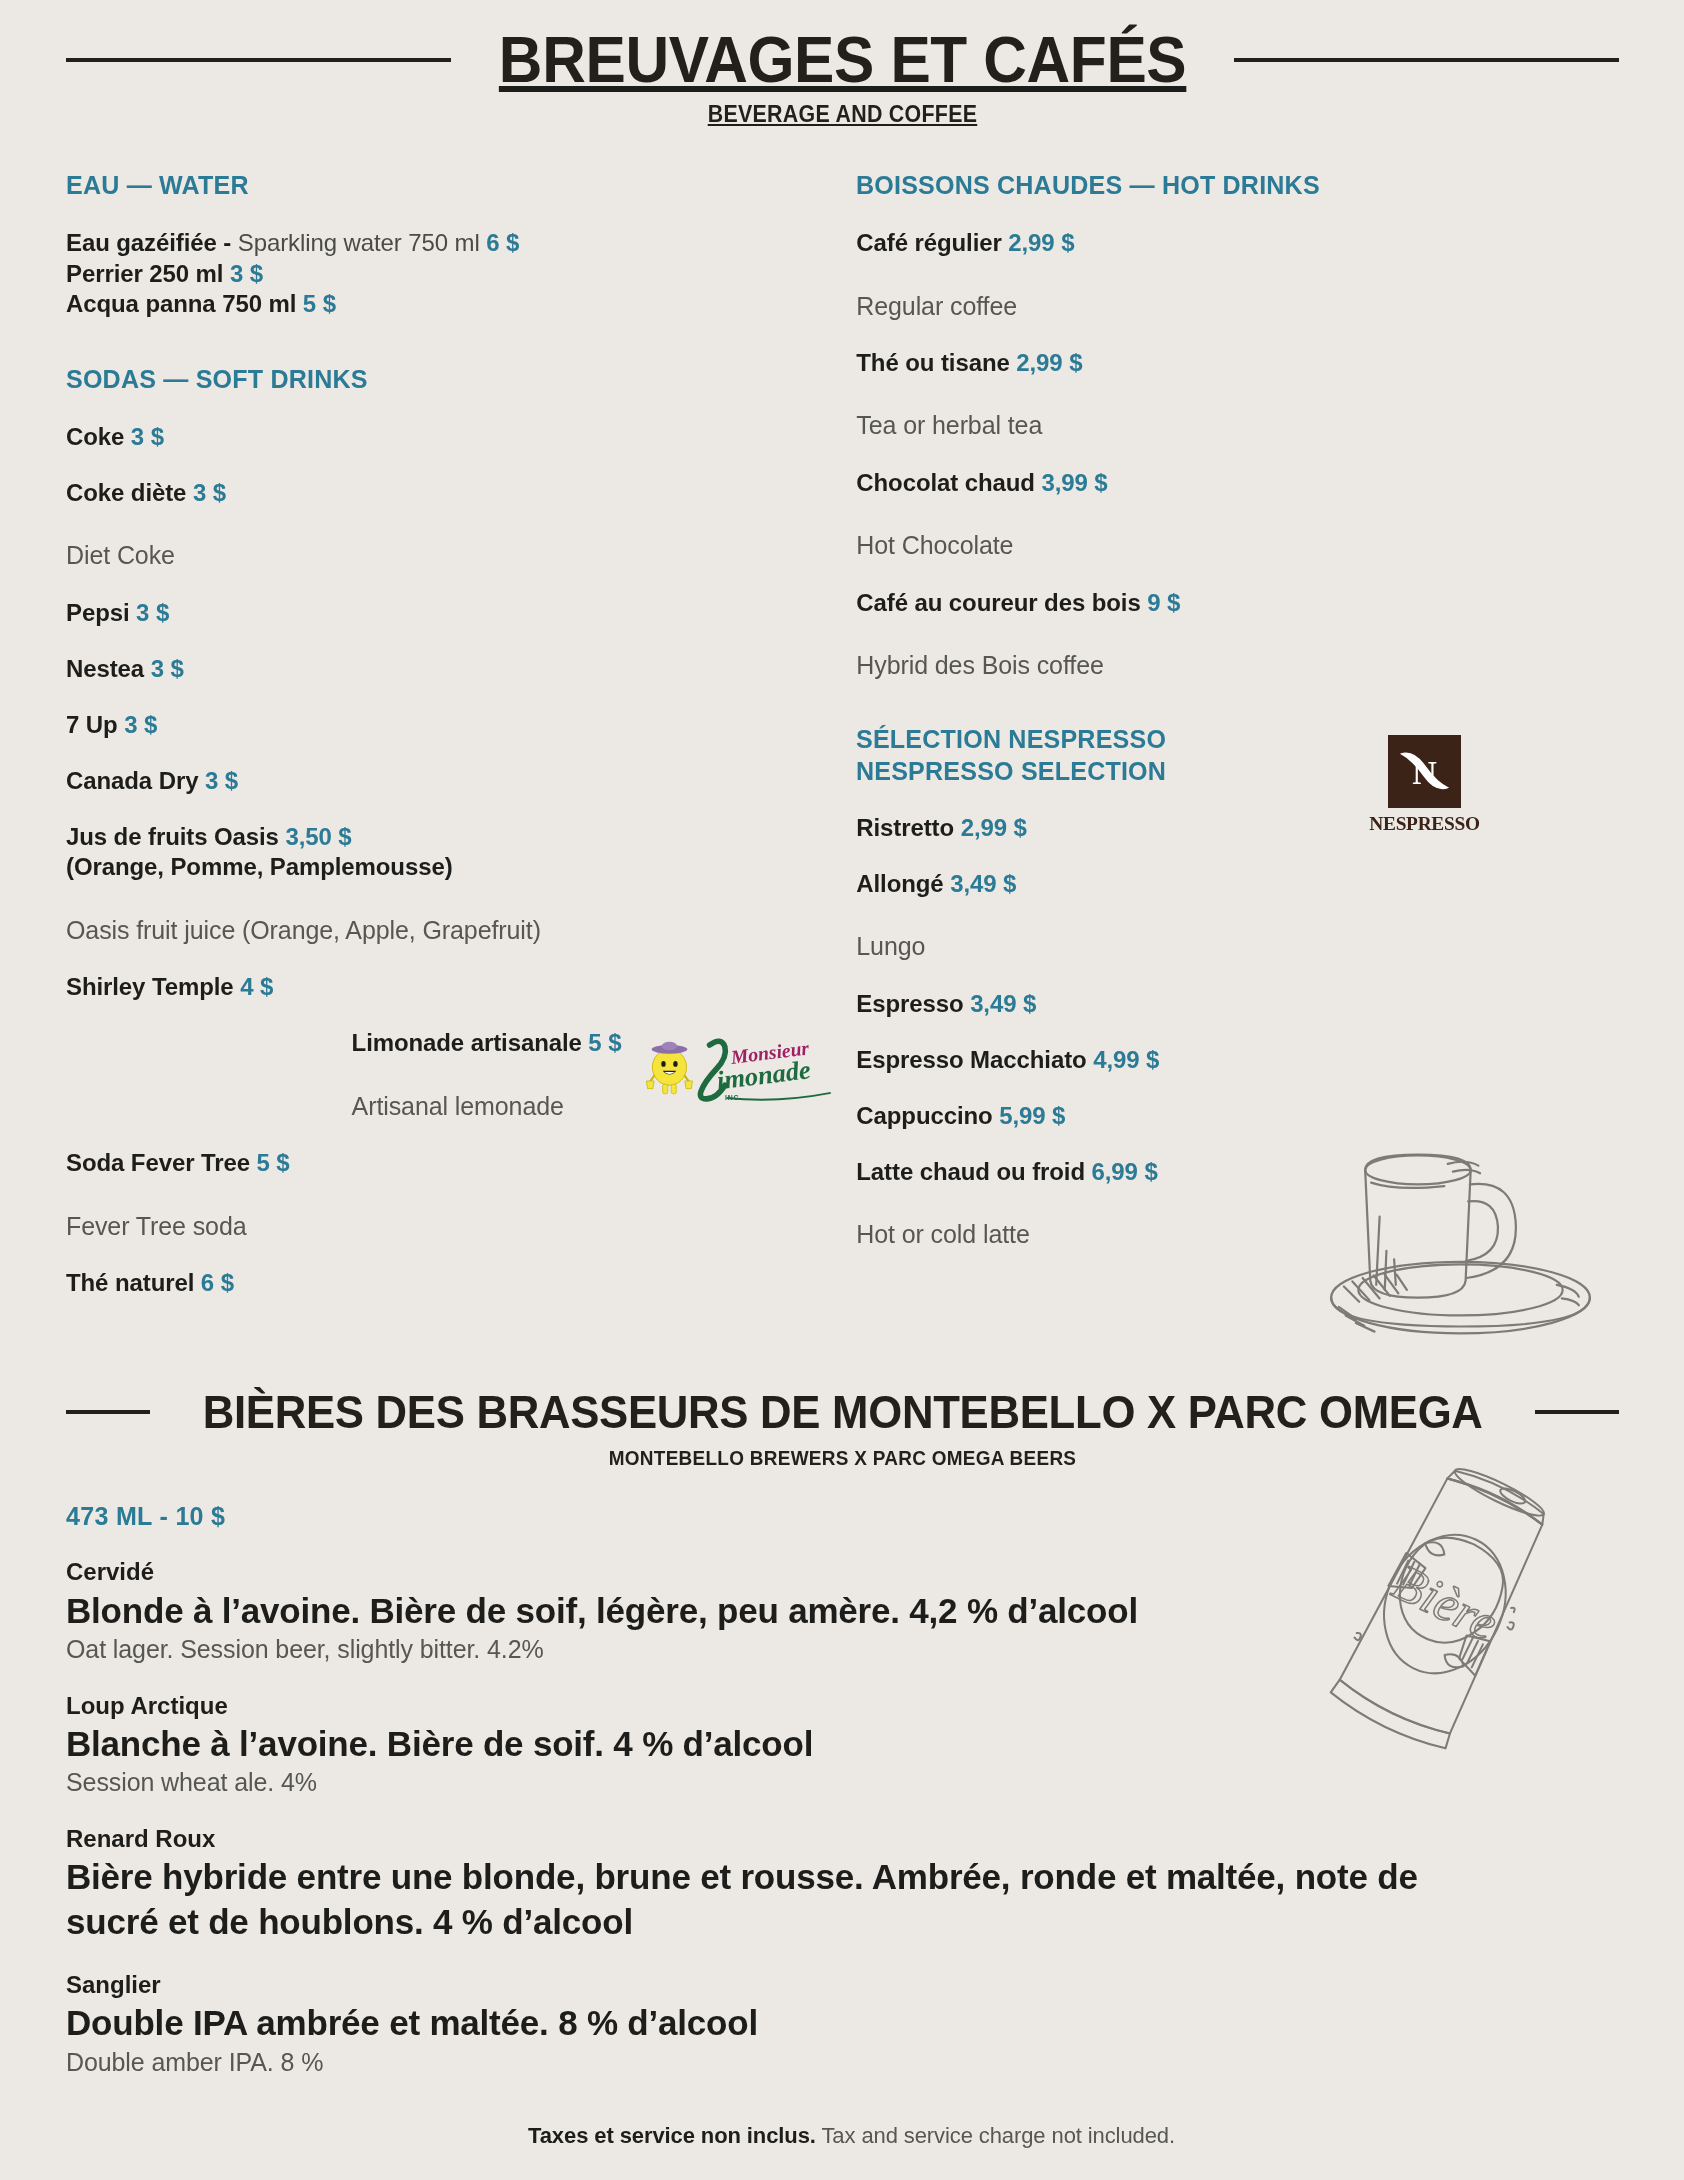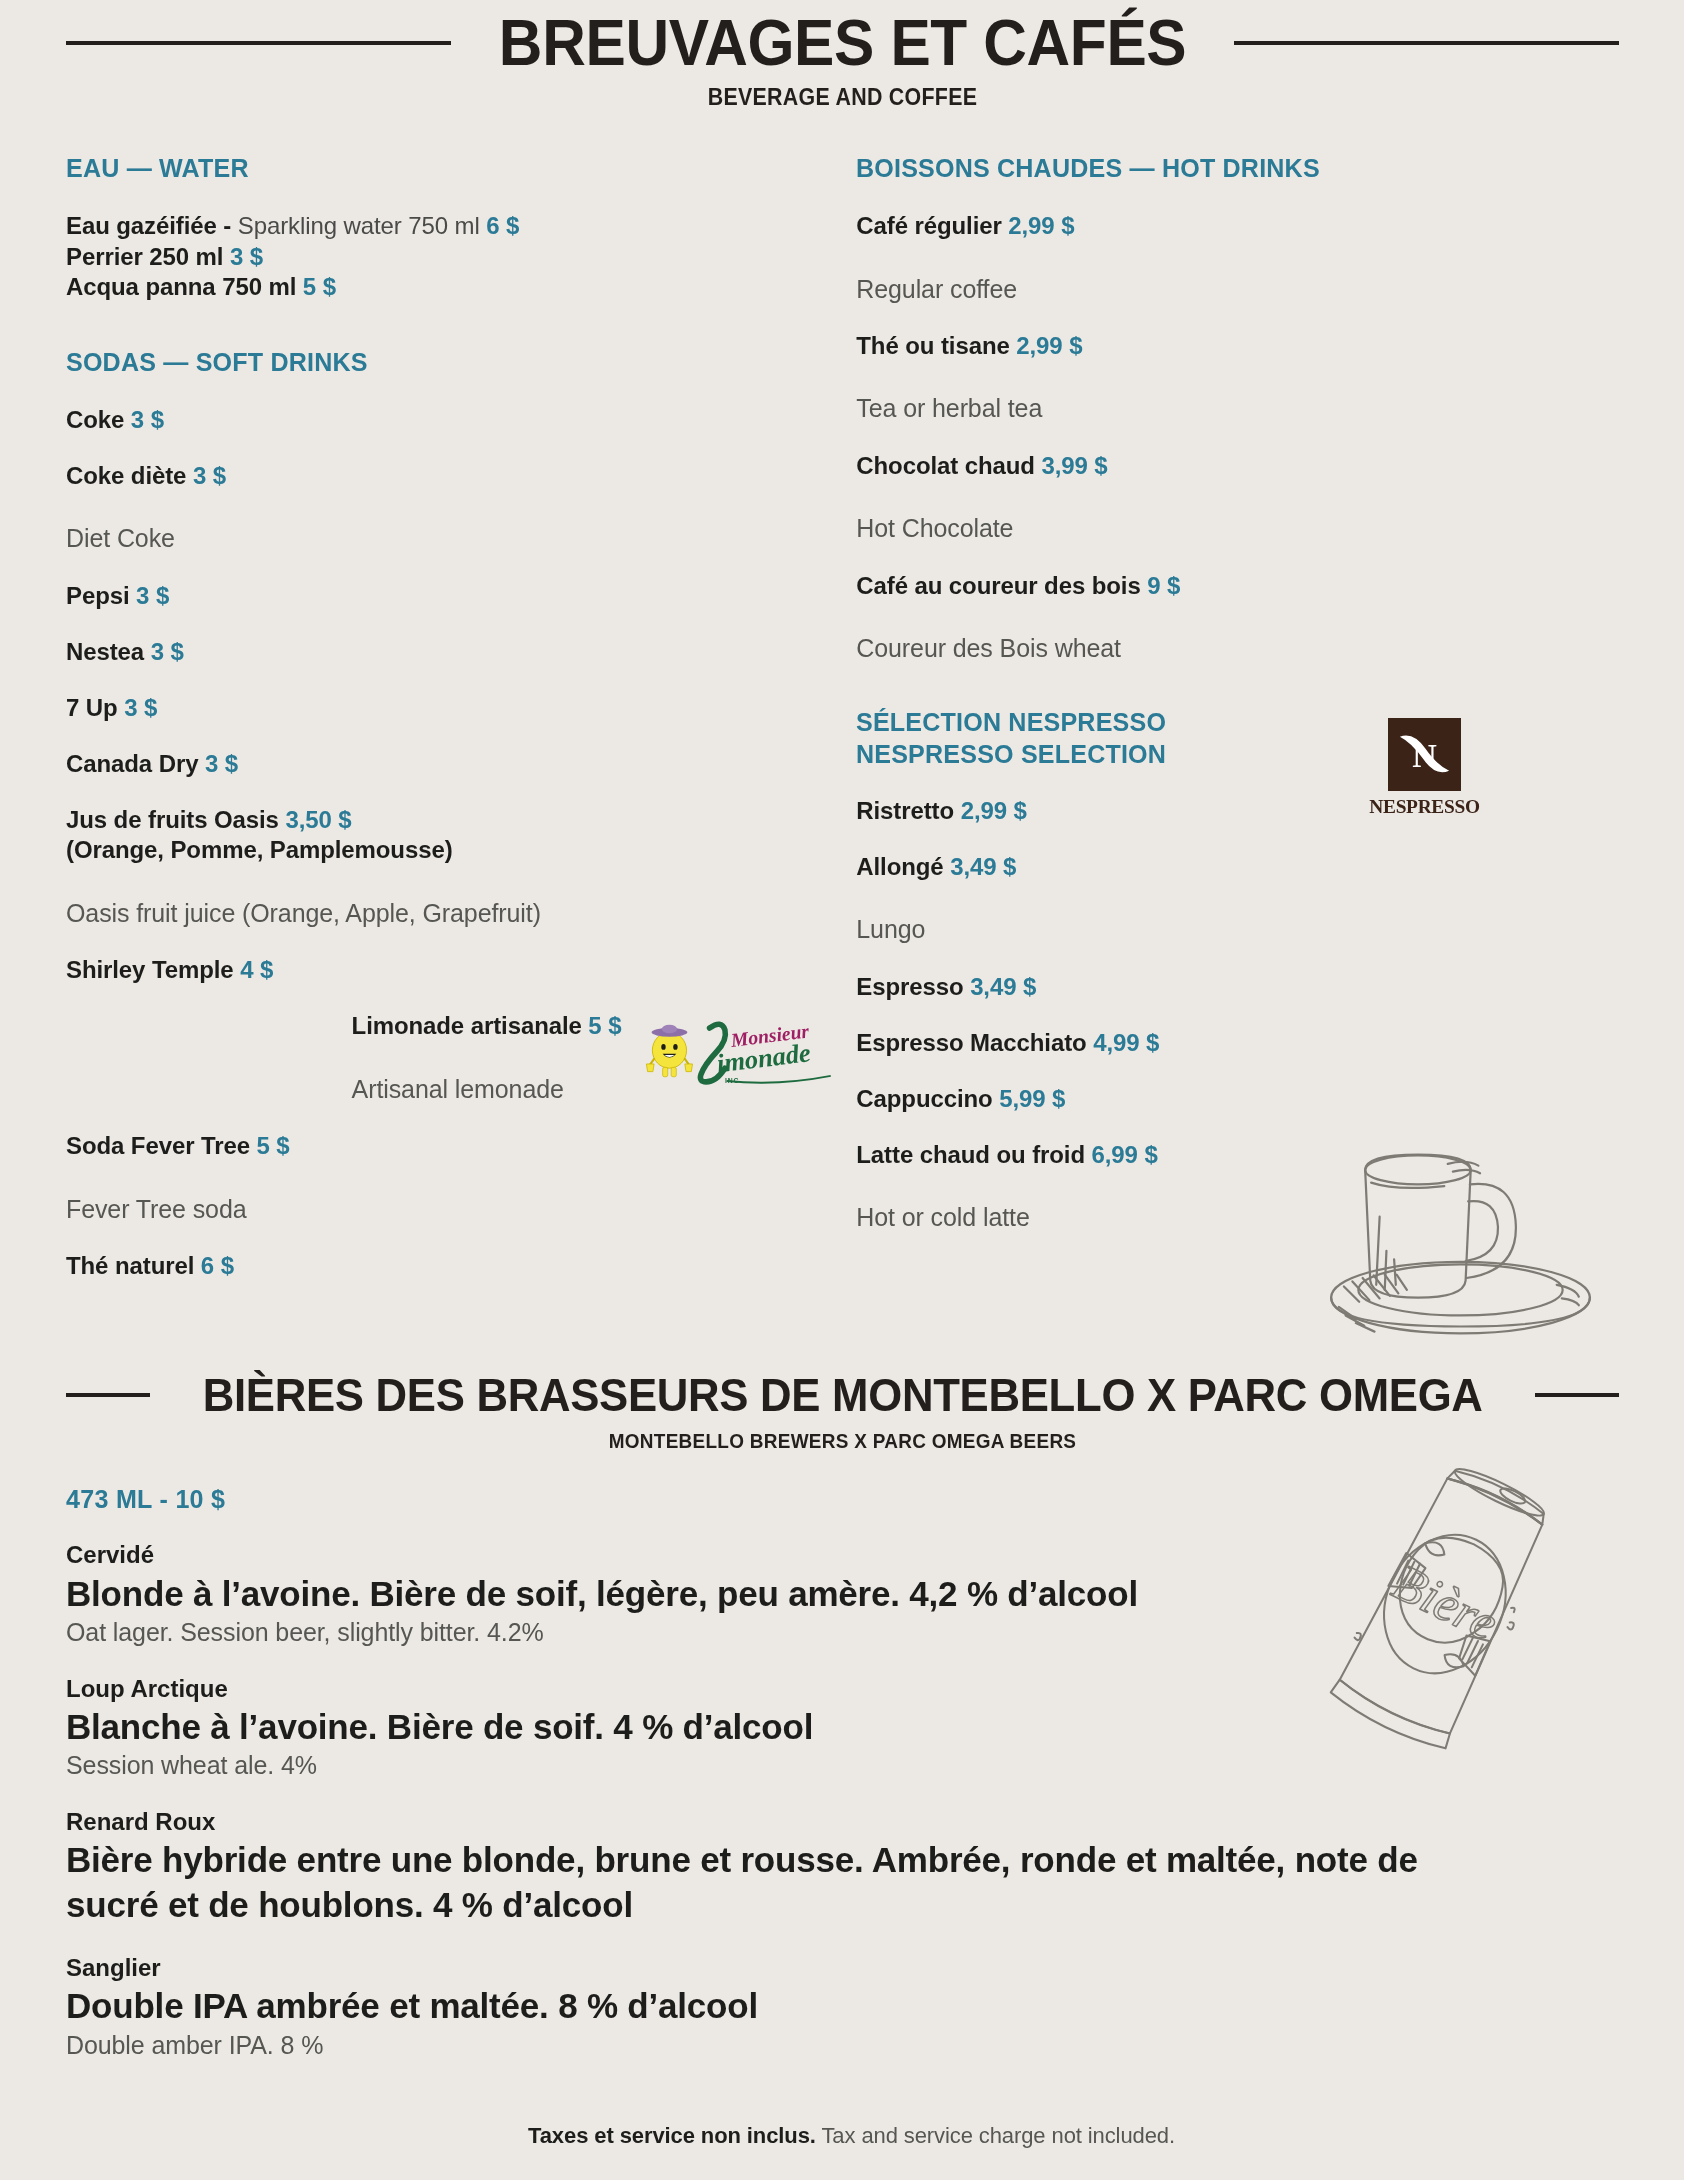--- a/index.html
+++ b/index.html
@@ -10,21 +10,21 @@
     background: #ece9e4;
     font-family: "Liberation Sans", sans-serif;
     color: #1d1d1b;
     overflow: hidden;
     position: relative;
   }
 
   .page { position: relative; width: 1685px; height: 2181px; padding: 0 66px; }
 
   
-  .title-block { padding-top: 12px; }
+  .title-block { padding-top: 29px; text-decoration: underline; }
 
   .title-row {
     display: flex;
     align-items: center;
     gap: 22px;
     width: 100%;
   }
   .rule {
     flex: 1 1 auto;
     height: 4.3px;
@@ -353,21 +353,21 @@
         <div class="en">Tea or herbal tea</div>
       </div>
 
       <div class="item">
         <div class="fr"><span class="nm">Chocolat chaud </span><span class="price">3,99 $</span></div>
         <div class="en">Hot Chocolate</div>
       </div>
 
       <div class="item">
         <div class="fr"><span class="nm">Café au coureur des bois </span><span class="price">9 $</span></div>
-        <div class="en">Coureur des Bois wheat</div>
+        <div class="en">Hybrid des Bois coffee</div>
       </div>
 
       <div style="position:relative; margin-top:41px; margin-bottom:25.6px;">
         <div class="sec-head">SÉLECTION NESPRESSO</div>
         <div class="sec-head">NESPRESSO SELECTION</div>
 
         <div class="nespresso-logo">
           <div class="nespresso-square">
             <svg viewBox="0 0 86 86" width="73" height="73">
               <path d="M14 22 q16 -6 30 14 q14 20 28 26 q-16 7 -30 -13 q-14 -20 -28 -27 z" fill="#ffffff"></path>

